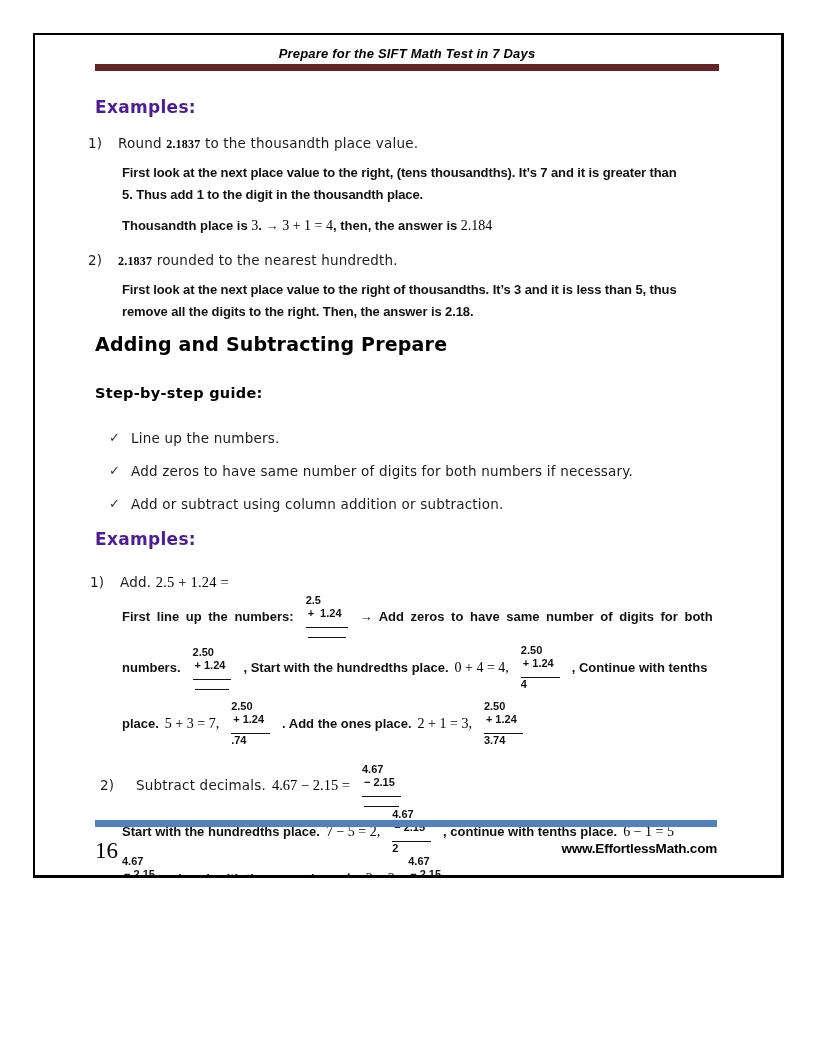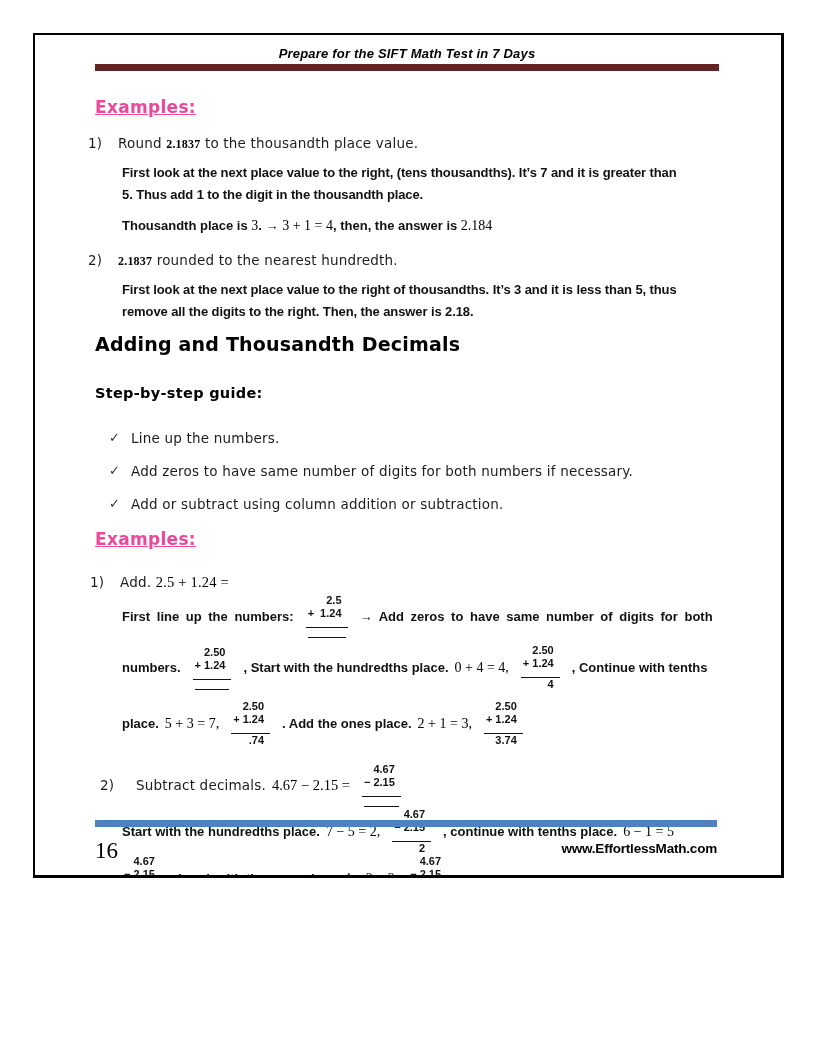--- a/index.html
+++ b/index.html
@@ -15,21 +15,21 @@
   .content{position:relative;height:100%;box-sizing:border-box;padding:0 62px 0 60px;}
 
   .header-title{
     margin-top:11px;text-align:center;
     font:italic bold 13px "Liberation Sans",sans-serif;letter-spacing:.2px;color:#000;
   }
   .rule{height:7px;margin-top:3px;}
 
   .h-examples{
     margin-top:26px;font:bold 17px "DejaVu Sans",sans-serif;
-    letter-spacing:.3px;color:#ec4899;text-decoration:underline;
+    letter-spacing:.3px;color:#4c1d95;
   }
   .h-examples.second{margin-top:15px;}
 
   .comic{font-family:"DejaVu Sans",sans-serif;font-weight:normal;font-size:13.5px;
     color:#1c1c1c;letter-spacing:.2px;}
   .num{display:inline-block;min-width:22px;margin-right:8px;}
   .bold-serif{font-family:"Liberation Serif",serif;font-weight:bold;font-size:12px;color:#000;}
   .math{font-family:"Liberation Serif",serif;font-weight:normal;font-size:14px;color:#000;}
   .math-lg{font-family:"Liberation Serif",serif;font-weight:normal;font-size:14.5px;color:#000;}
 
@@ -52,21 +52,21 @@
     font:bold 13px "Liberation Sans",sans-serif;color:#111;min-height:46px;
   }
   .mixline.l1{margin-top:2px;word-spacing:3px;}
   .mixline.l2{margin-top:5px;}
   .mixline.l3{margin-top:9px;}
   .mixline.item2-row{margin-top:15px;margin-left:5px;}
   .mixline.l4{margin-top:0;}
   .mixline.l5{margin-top:0;gap:4px;}
 
   .stack{display:inline-block;font:bold 11px "Liberation Sans",sans-serif;
-    color:#111;text-align:right;margin:0 6px;vertical-align:middle;}
+    color:#111;text-align:left;margin:0 6px;vertical-align:middle;}
   .stack div{line-height:13px;}
   .stack .top{padding-right:6px;}
   .stack .mid{border-bottom:1.5px solid #111;padding:0 6px 7px 2px;}
   .stack .bot{padding-right:6px;}
   .stack .bot.blank{height:9px;border-bottom:1.5px solid #111;margin:0 2px;padding:0;}
 
   .footer-rule{position:absolute;left:60px;right:64px;bottom:59px;height:7px;}
   .page-number{position:absolute;left:60px;bottom:22px;font:23px "Liberation Serif",serif;color:#000;}
   .website{position:absolute;right:64px;bottom:30px;
     font:bold 13.5px "Liberation Sans",sans-serif;letter-spacing:-.2px;color:#000;}
@@ -100,21 +100,21 @@
 
     <div class="list-row comic">
       <span class="num">2)</span><span class="bold-serif">2.1837</span>
       <span>rounded to the nearest hundredth.</span>
     </div>
     <div class="para">
       <div>First look at the next place value to the right of thousandths. It’s 3 and it is less than 5, thus</div>
       <div>remove all the digits to the right. Then, the answer is 2.18.</div>
     </div>
 
-    <div class="h-section">Adding and Thousandth Decimals</div>
+    <div class="h-section">Adding and Subtracting Prepare</div>
     <div class="h-guide">Step-by-step guide:</div>
 
     <div class="steps">
       <div class="step comic">
         <span class="check">✓</span>
         <span>Line up the numbers.</span>
       </div>
       <div class="step comic">
         <span class="check">✓</span>
         <span>Add zeros to have same number of digits for both numbers if necessary.</span>

